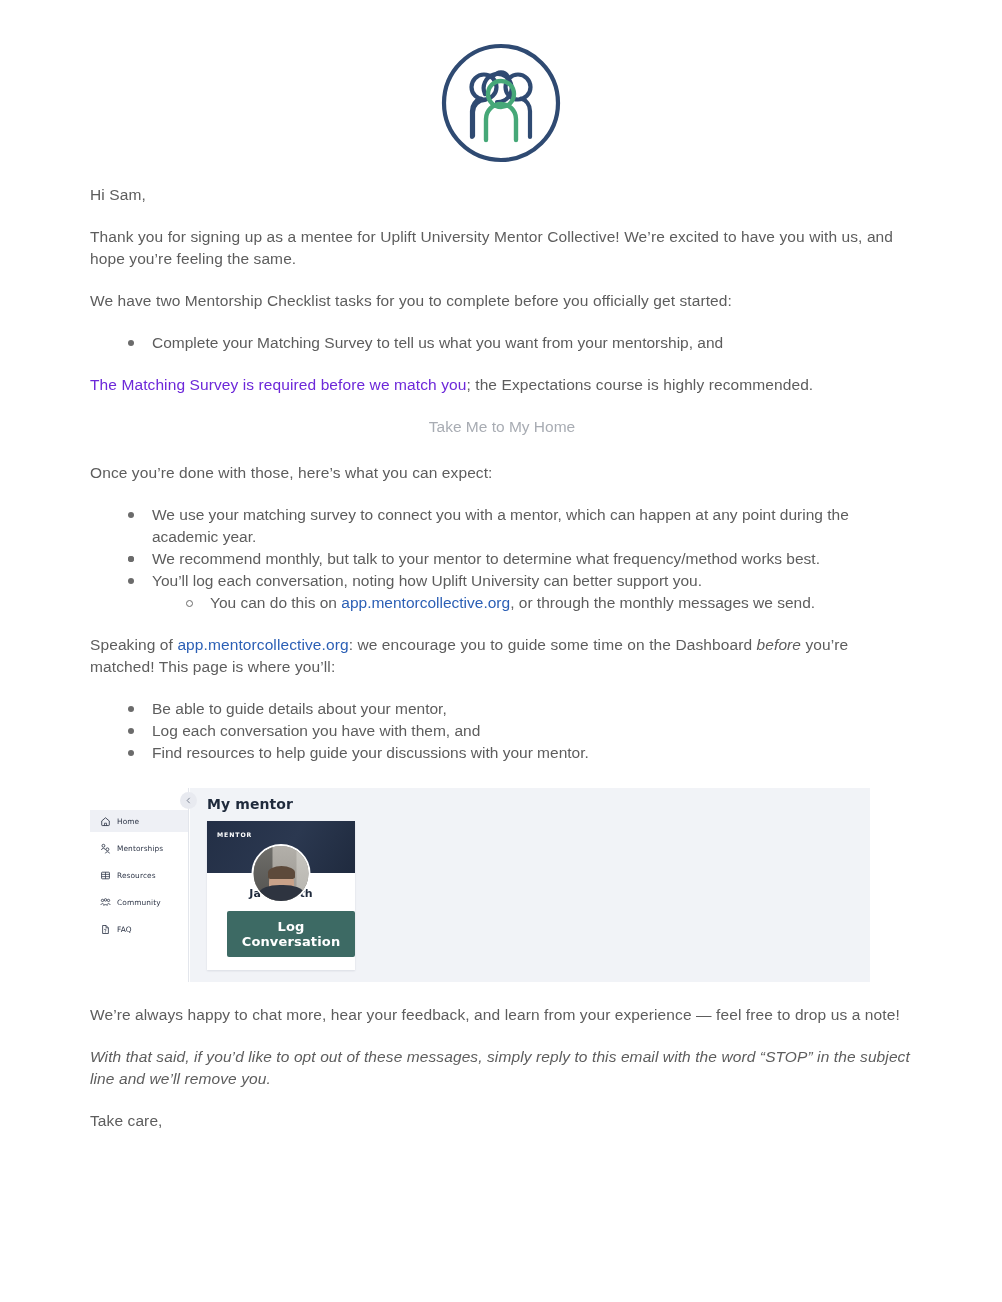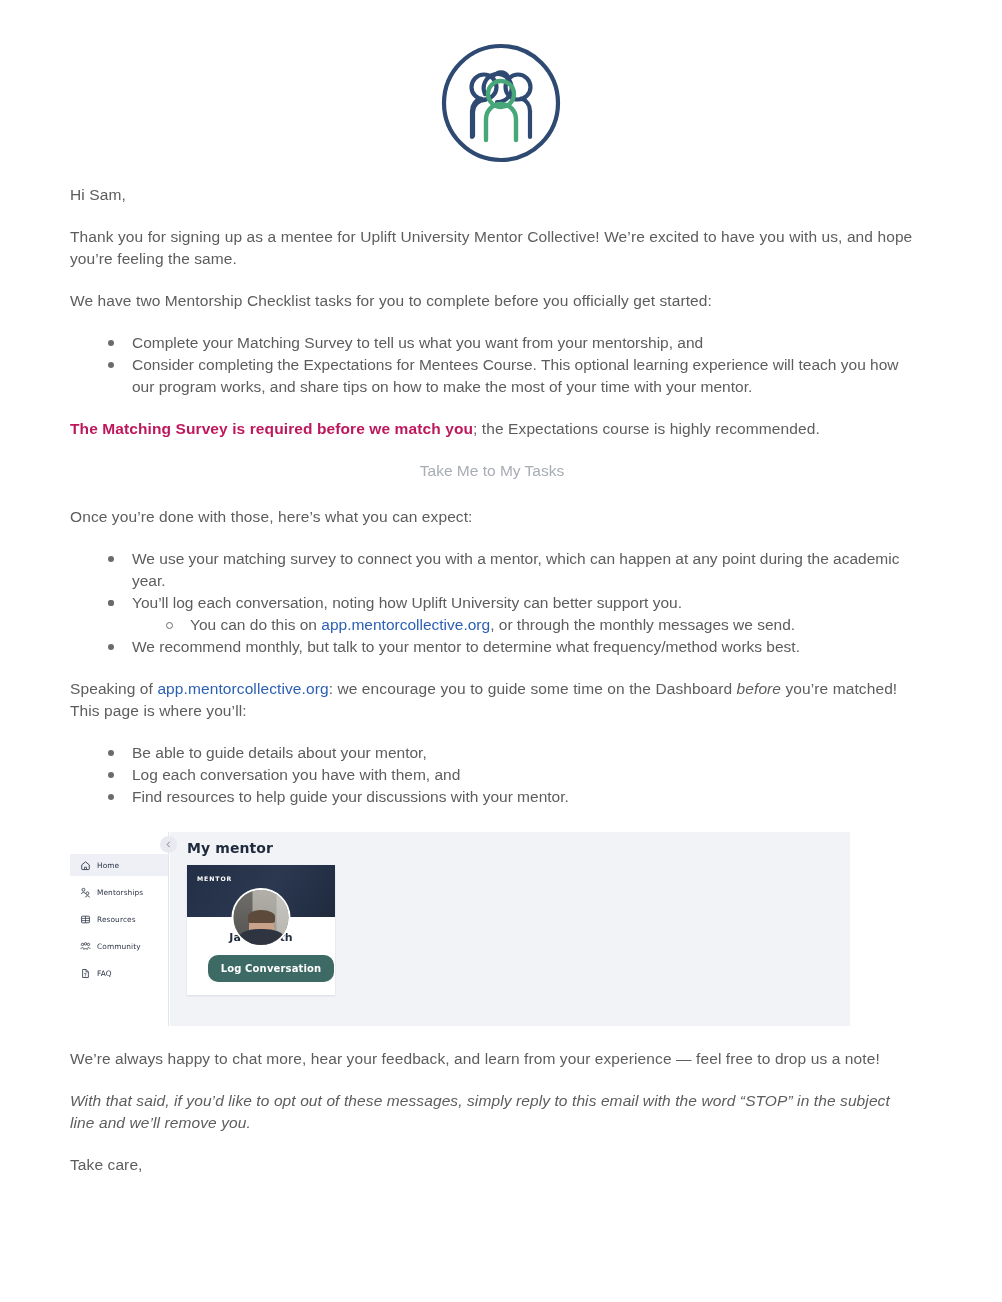--- a/index.html
+++ b/index.html
@@ -27,35 +27,35 @@
   .logo-block {
     width: 100%;
     text-align: center;
     padding-top: 40px;
     padding-bottom: 14px;
   }
   .logo-svg { display: inline-block; }
 
   
   .content {
-    padding: 0 88px 0 70px;
+    padding: 0 88px 0 90px;
     box-sizing: border-box;
   }
 
   p.para {
     font-size: 15.5px;
     line-height: 22px;
     margin: 0 0 20px 0;
     color: #5d5d5d;
     letter-spacing: 0.1px;
   }
 
   p.para.first { margin-top: 0; }
 
-  .bold-lead { font-weight: bold; color: #be185d; }
+  .bold-lead { font-weight: normal; color: #6d28d9; }
   .ital { font-style: italic; }
   p.para.all-ital { font-style: italic; }
 
   a.link {
     color: #2b5fb5;
     text-decoration: none;
   }
 
   ul.bullets {
     margin: 0 0 20px 0;
@@ -260,25 +260,25 @@
     font-size: 11px;
     font-weight: bold;
     color: #1f2a3c;
     letter-spacing: 0.1px;
     margin-bottom: 11px;
   }
   .log-btn {
     display: inline-block;
     background: #3d6a64;
     color: #ffffff;
-    font-size: 10px;
+    font-size: 13px;
     font-weight: bold;
     letter-spacing: 0.15px;
     padding: 8px 13px;
-    border-radius: 10px;
+    border-radius: 2px;
     margin-left: 20px;
   }
 </style>
 </head>
 <body>
 
 <div class="email-wrap">
 
   <div class="logo-block">
     <span class="logo-svg">
@@ -307,54 +307,50 @@
 
     <p class="para">Thank you for signing up as a mentee for Uplift University Mentor Collective! We’re excited to have you with us, and hope you’re feeling the same.</p>
 
     <p class="para">We have two Mentorship Checklist tasks for you to complete before you officially get started:</p>
 
     <ul class="bullets">
       <li>
         <span class="bdot"></span>
         <span>Complete your Matching Survey to tell us what you want from your mentorship, and</span>
       </li>
-      <li>
-        <span class="bdot"></span>
-        <span>Consider completing the Expectations for Mentees Course. This optional learning experience will teach you how our program works, and share tips on how to make the most of your time with your mentor.</span>
-      </li>
     </ul>
 
     <p class="para"><span class="bold-lead">The Matching Survey is required before we match you</span><span>; the Expectations course is highly recommended.</span></p>
 
     <div class="cta-row">
-      <a class="cta-link" href="#">Take Me to My Tasks</a>
+      <a class="cta-link" href="#">Take Me to My Home</a>
     </div>
 
     <p class="para">Once you’re done with those, here’s what you can expect:</p>
 
     <ul class="bullets">
       <li>
         <span class="bdot"></span>
         <span>We use your matching survey to connect you with a mentor, which can happen at any point during the academic year.</span>
       </li>
       <li>
         <span class="bdot"></span>
+      </li>
+      <li>
+        <span class="bdot"></span>
+        <span>We recommend monthly, but talk to your mentor to determine what frequency/method works best.</span>
       </li>
       <li>
         <span class="bdot"></span>
         <span>You’ll log each conversation, noting how Uplift University can better support you.</span>
         <ul class="sub">
           <li>
             <span class="bcircle"></span><span>You can do this on </span><a class="link" href="#">app.mentorcollective.org</a><span>, or through the monthly messages we send.</span>
           </li>
         </ul>
-      </li>
-      <li>
-        <span class="bdot"></span>
-        <span>We recommend monthly, but talk to your mentor to determine what frequency/method works best.</span>
       </li>
     </ul>
 
     <p class="para"><span>Speaking of </span><a class="link" href="#">app.mentorcollective.org</a><span>: we encourage you to guide some time on the Dashboard </span><em class="ital">before</em><span> you’re matched! This page is where you’ll:</span></p>
 
     <ul class="bullets">
       <li>
         <span class="bdot"></span>
         <span>Be able to guide details about your mentor,</span>
       </li>

